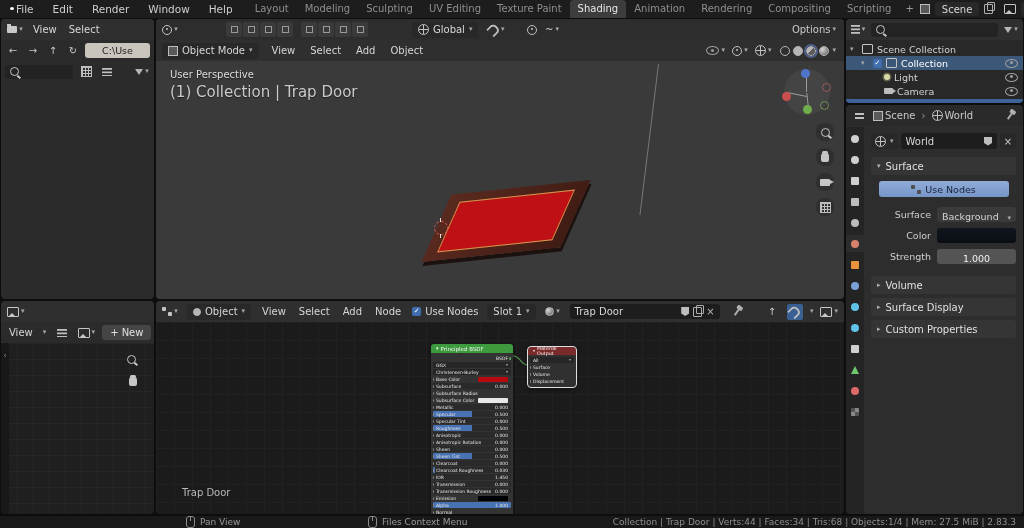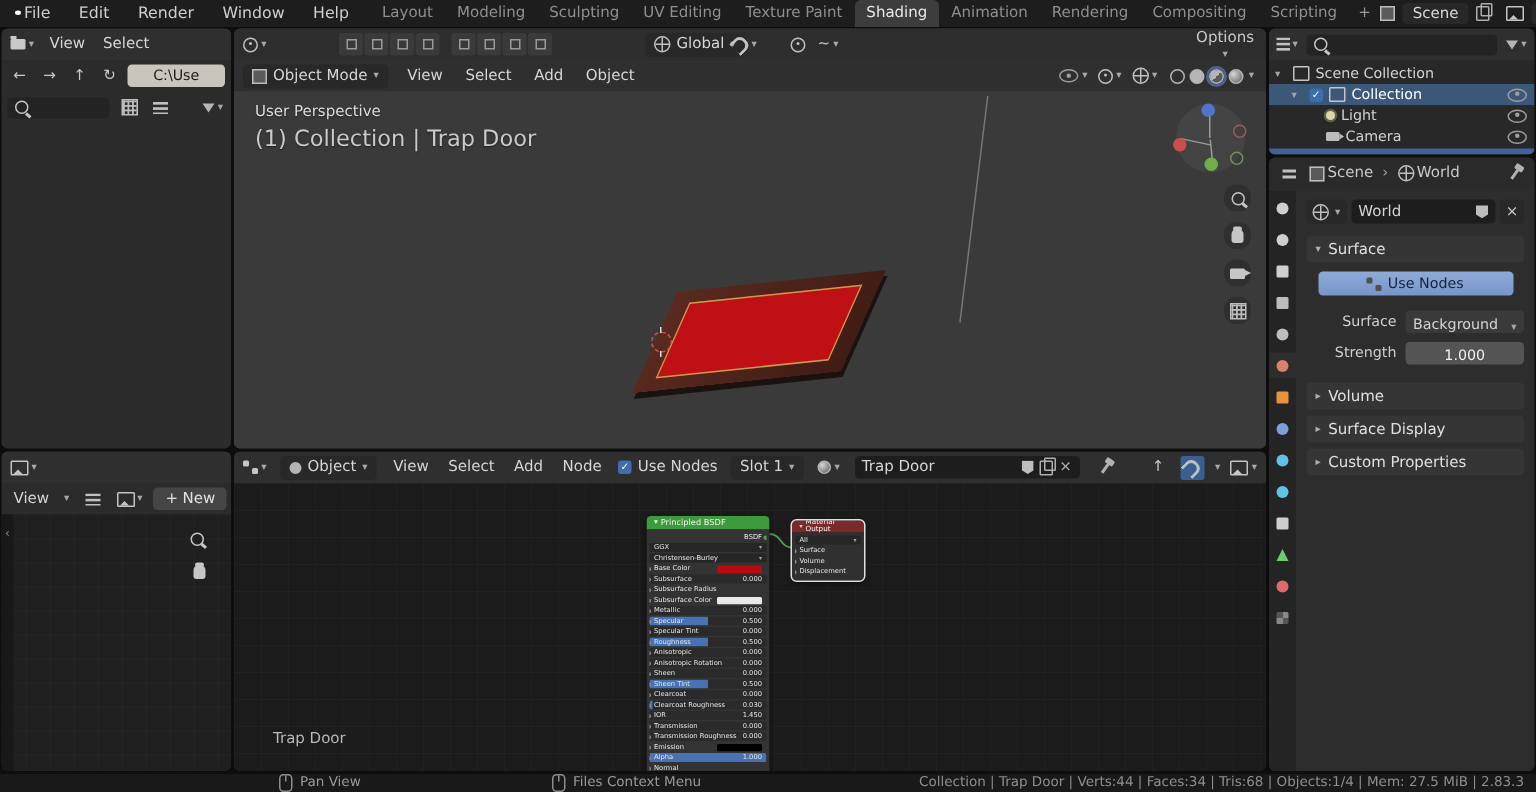--- a/index.html
+++ b/index.html
@@ -274,37 +274,37 @@
           <div class="ibtn sbtn">
             <span class="sq"></span>
           </div>
           <div class="ibtn sbtn">
             <span class="sq"></span>
           </div>
           <div class="ibtn sbtn">
             <span class="sq"></span>
           </div>
         </span>
-      <span class="combo" style="position:absolute;left:274px;">
+      <span class="combo" style="position:absolute;left:256px;">
         <span class="ic-globe"></span>
         <span>Global</span>
         <span class="crt">▾</span>
       </span>
       <span class="ibtn" style="position:absolute;left:332px;">
         <span class="ic-magnet"></span>
         <span class="crt">▾</span>
       </span>
       <span class="ibtn" style="position:absolute;left:368px;">
         <span class="ic-prop"></span>
       </span>
       <span class="ibtn" style="position:absolute;left:388px;">
         <span>~</span>
         <span class="crt">▾</span>
       </span>
-      <span class="ibtn" style="position:absolute;right:8px;flex-direction:column;">
+      <span class="ibtn" style="position:absolute;right:8px;">
         <span>Options</span>
         <span class="crt">▾</span>
       </span>
     </div>
 
     <div class="ehdr" style="top:21px;gap:11px;">
       <span class="combo">
         <span class="ic-cube"></span>
         <span>Object Mode</span>
         <span class="crt">▾</span>
@@ -734,20 +734,24 @@
         <span>Use Nodes</span>
       </div>
 
       <div class="prow">
         <span class="plab">Surface</span>
         <span class="pval dd">
           <span>Background</span>
           <span class="crt">▾</span>
         </span>
       </div>
+      <div class="prow">
+        <span class="plab">Color</span>
+        <span class="pval col"></span>
+      </div>
       <div class="prow" style="margin-bottom:12px;">
         <span class="plab">Strength</span>
         <span class="pval num">1.000</span>
       </div>
 
       <div>
           <div class="panelhdr">
             <span class="disc">▸</span>
             <span>Volume</span>
           </div>

